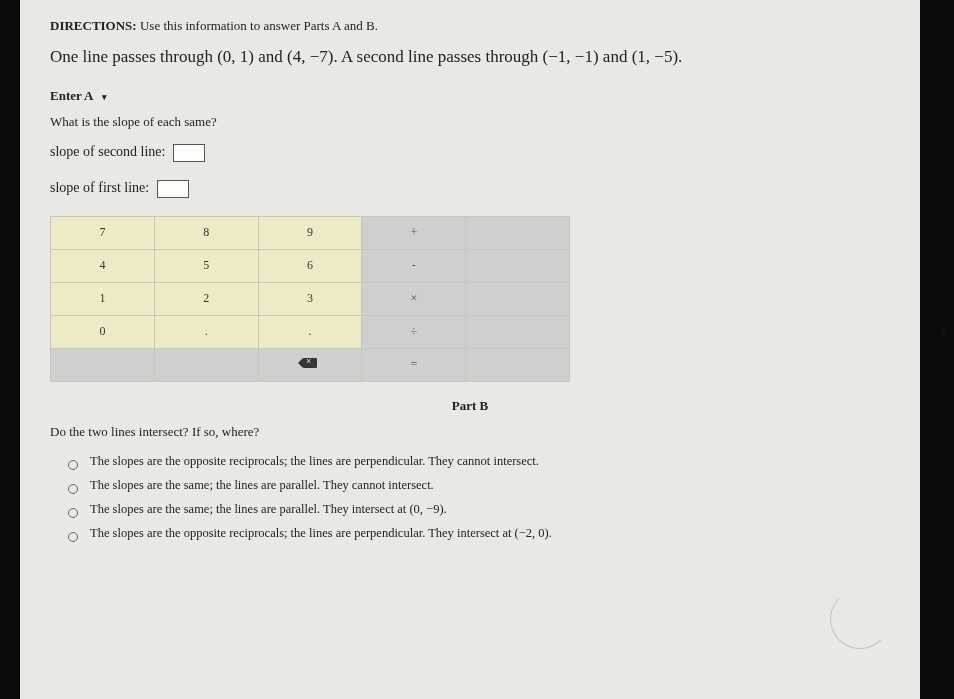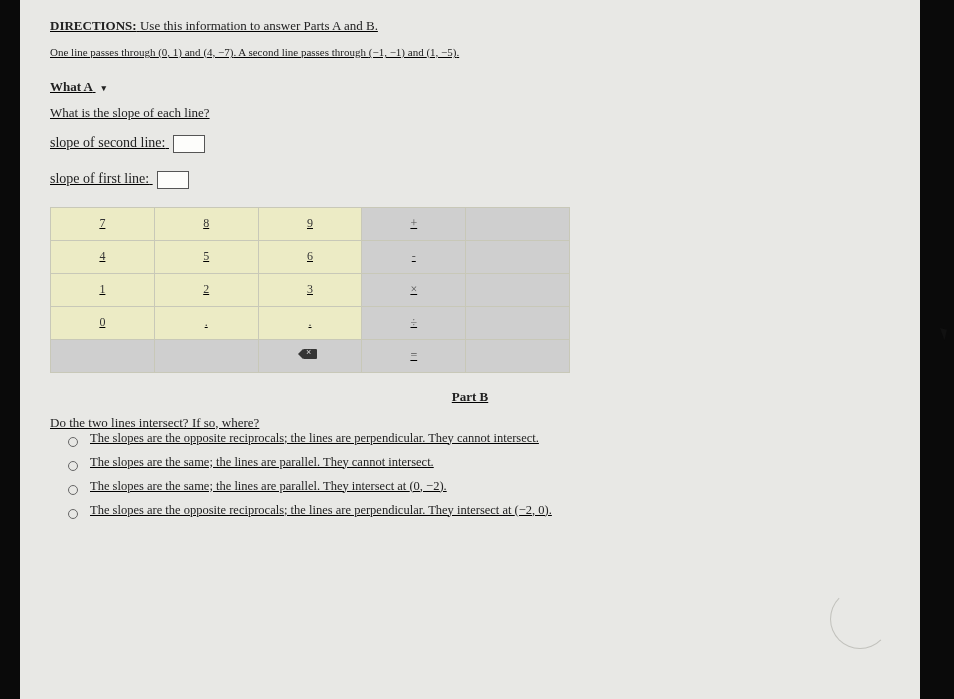--- a/index.html
+++ b/index.html
@@ -11,25 +11,24 @@
     overflow: hidden;
     position: relative;
   }
   .page {
     background: #e8e8e5;
     width: 900px;
     height: 699px;
     margin-left: 20px;
     padding: 18px 30px 10px 30px;
     position: relative;
-    text-decoration: underline;
   }
   .directions { font-size: 13px; color: #222; margin-bottom: 10px; }
   .directions b { font-weight: bold; }
-  .problem-text, .intro-line { font-size: 11px; color: #222; margin-bottom: 18px; line-height: 1.5; }
+  .problem-text, .intro-line { font-size: 17px; color: #222; margin-bottom: 18px; line-height: 1.5; }
   .part-heading { font-size: 13px; font-weight: bold; color: #222; margin-bottom: 10px; margin-top: 8px; }
   .caret { display: inline-block; margin-left: 6px; font-size: 9px; vertical-align: middle; }
   .instruction { font-size: 13px; color: #222; margin-bottom: 10px; }
   .slope-row { font-size: 14px; color: #222; margin-bottom: 18px; margin-top: 14px; }
   .input-box {
     display: inline-block;
     width: 32px; height: 18px;
     border: 1px solid #555;
     background: #fdfdfb;
     vertical-align: middle;
@@ -69,21 +68,21 @@
     border-right: 5px solid #353535;
   }
   .backspace-icon::after {
     content: "×";
     position: absolute;
     color: #d8d8d8;
     font-size: 9px;
     left: 3px; top: -2px;
     font-family: sans-serif;
   }
-  .partb-q { font-size: 13px; color: #222; }
+  .partb-q { font-size: 13px; color: #222; margin-bottom: 14px; }
   .option-row { font-size: 12.5px; color: #222; margin-bottom: 9px; padding-left: 18px; display: flex; align-items: flex-end; }
   .radio {
     display: inline-block;
     width: 10px; height: 10px;
     border: 1px solid #666;
     border-radius: 50%;
     margin-right: 12px;
     flex-shrink: 0;
     position: relative; top: 1px;
   }
@@ -119,25 +118,25 @@
   <div class="directions">
     <b>DIRECTIONS:</b>
     <span>Use this information to answer Parts A and B.</span>
   </div>
 
   <div class="problem-text">
     <span>One line passes through </span><span class="math">(0, 1)</span><span> and </span><span class="math">(4, −7)</span><span>. A second line passes through </span><span class="math">(−1, −1)</span><span> and </span><span class="math">(1, −5)</span><span>.</span>
   </div>
 
   <div class="part-heading">
-    <span>What A</span>
+    <span>Enter A</span>
     <span class="caret">▾</span>
   </div>
 
-  <div class="instruction">What is the slope of each line?</div>
+  <div class="instruction">What is the slope of each same?</div>
 
   <div class="slope-row">
     <span>slope of second line:</span>
     <span class="input-box"></span>
   </div>
 
   <div class="slope-row">
     <span>slope of first line:</span>
     <span class="input-box"></span>
   </div>
@@ -189,21 +188,21 @@
     <span class="radio"></span>
     <span>The slopes are the opposite reciprocals; the lines are perpendicular. They cannot intersect.</span>
   </div>
   <div class="option-row">
     <span class="radio"></span>
     <span>The slopes are the same; the lines are parallel. They cannot intersect.</span>
   </div>
   <div class="option-row">
     <span class="radio"></span>
     <span>
-      <span>The slopes are the same; the lines are parallel. They intersect at </span><span class="math">(0, −2).</span>
+      <span>The slopes are the same; the lines are parallel. They intersect at </span><span class="math">(0, −9).</span>
     </span>
   </div>
   <div class="option-row">
     <span class="radio"></span>
     <span>
       <span>The slopes are the opposite reciprocals; the lines are perpendicular. They intersect at </span><span class="math">(−2, 0).</span>
     </span>
   </div>
 
   <span class="smudge1" style="right:30px;bottom:50px;width:60px;height:60px;"></span>

